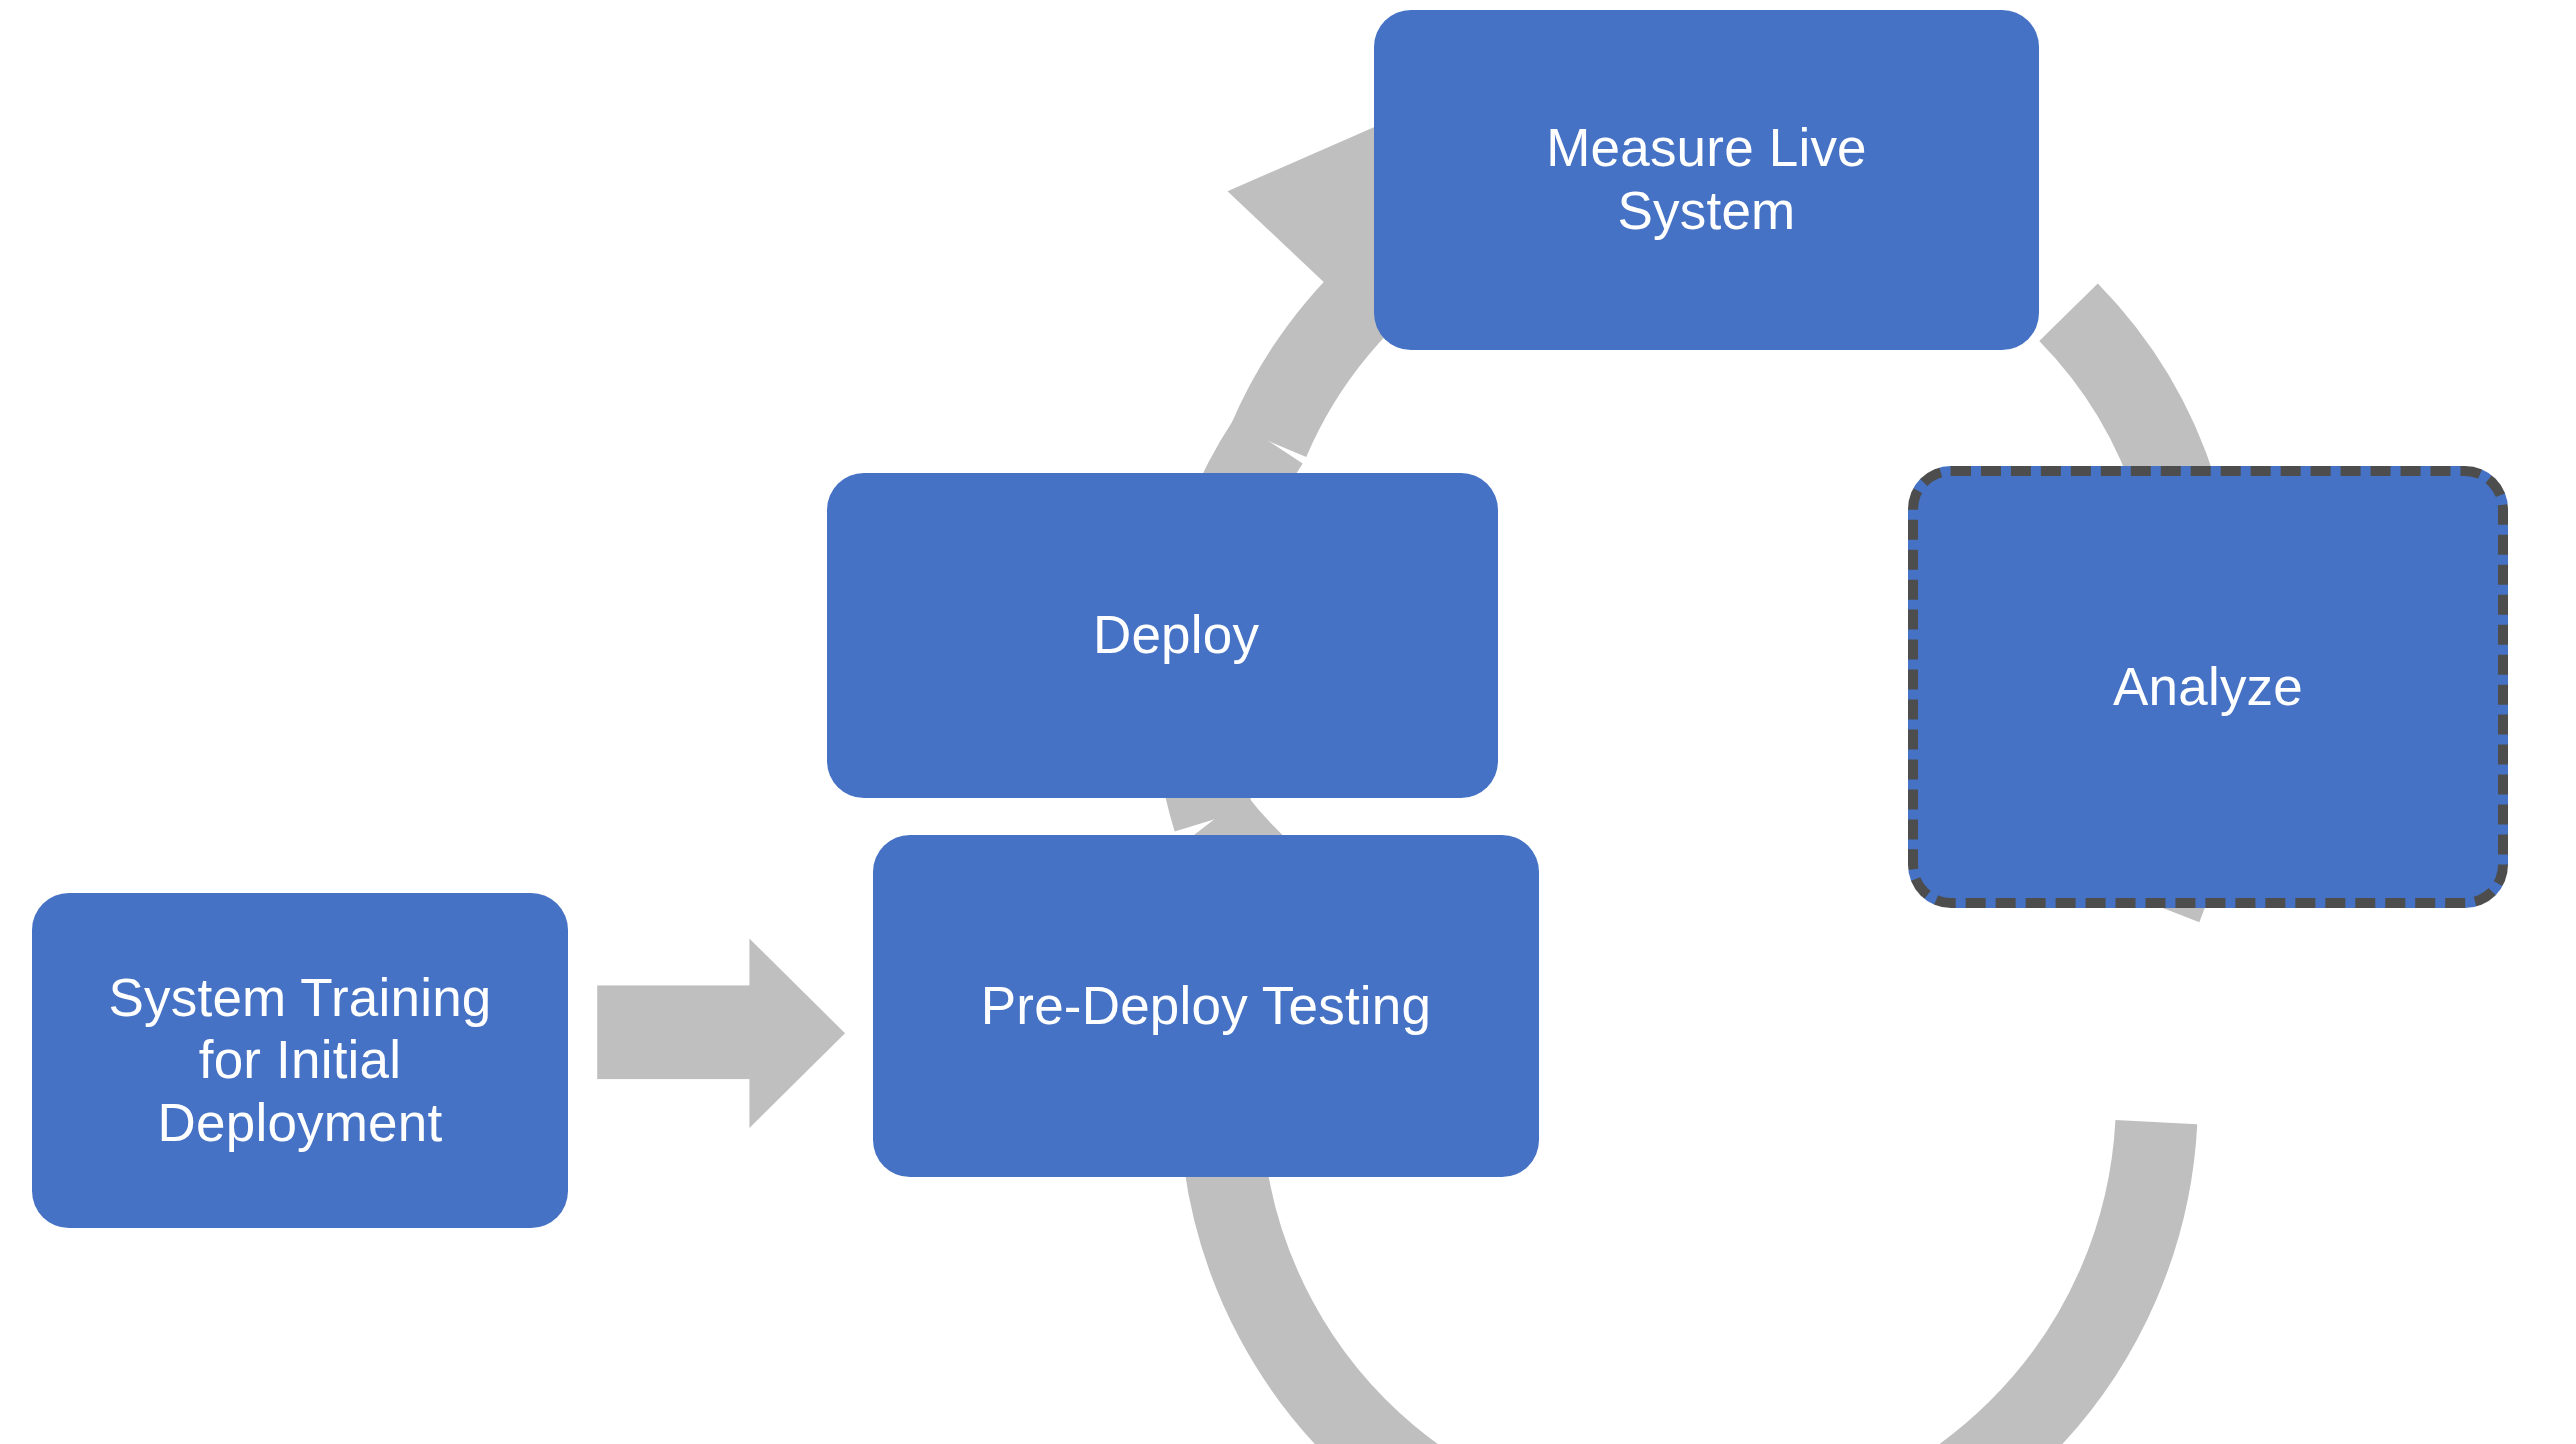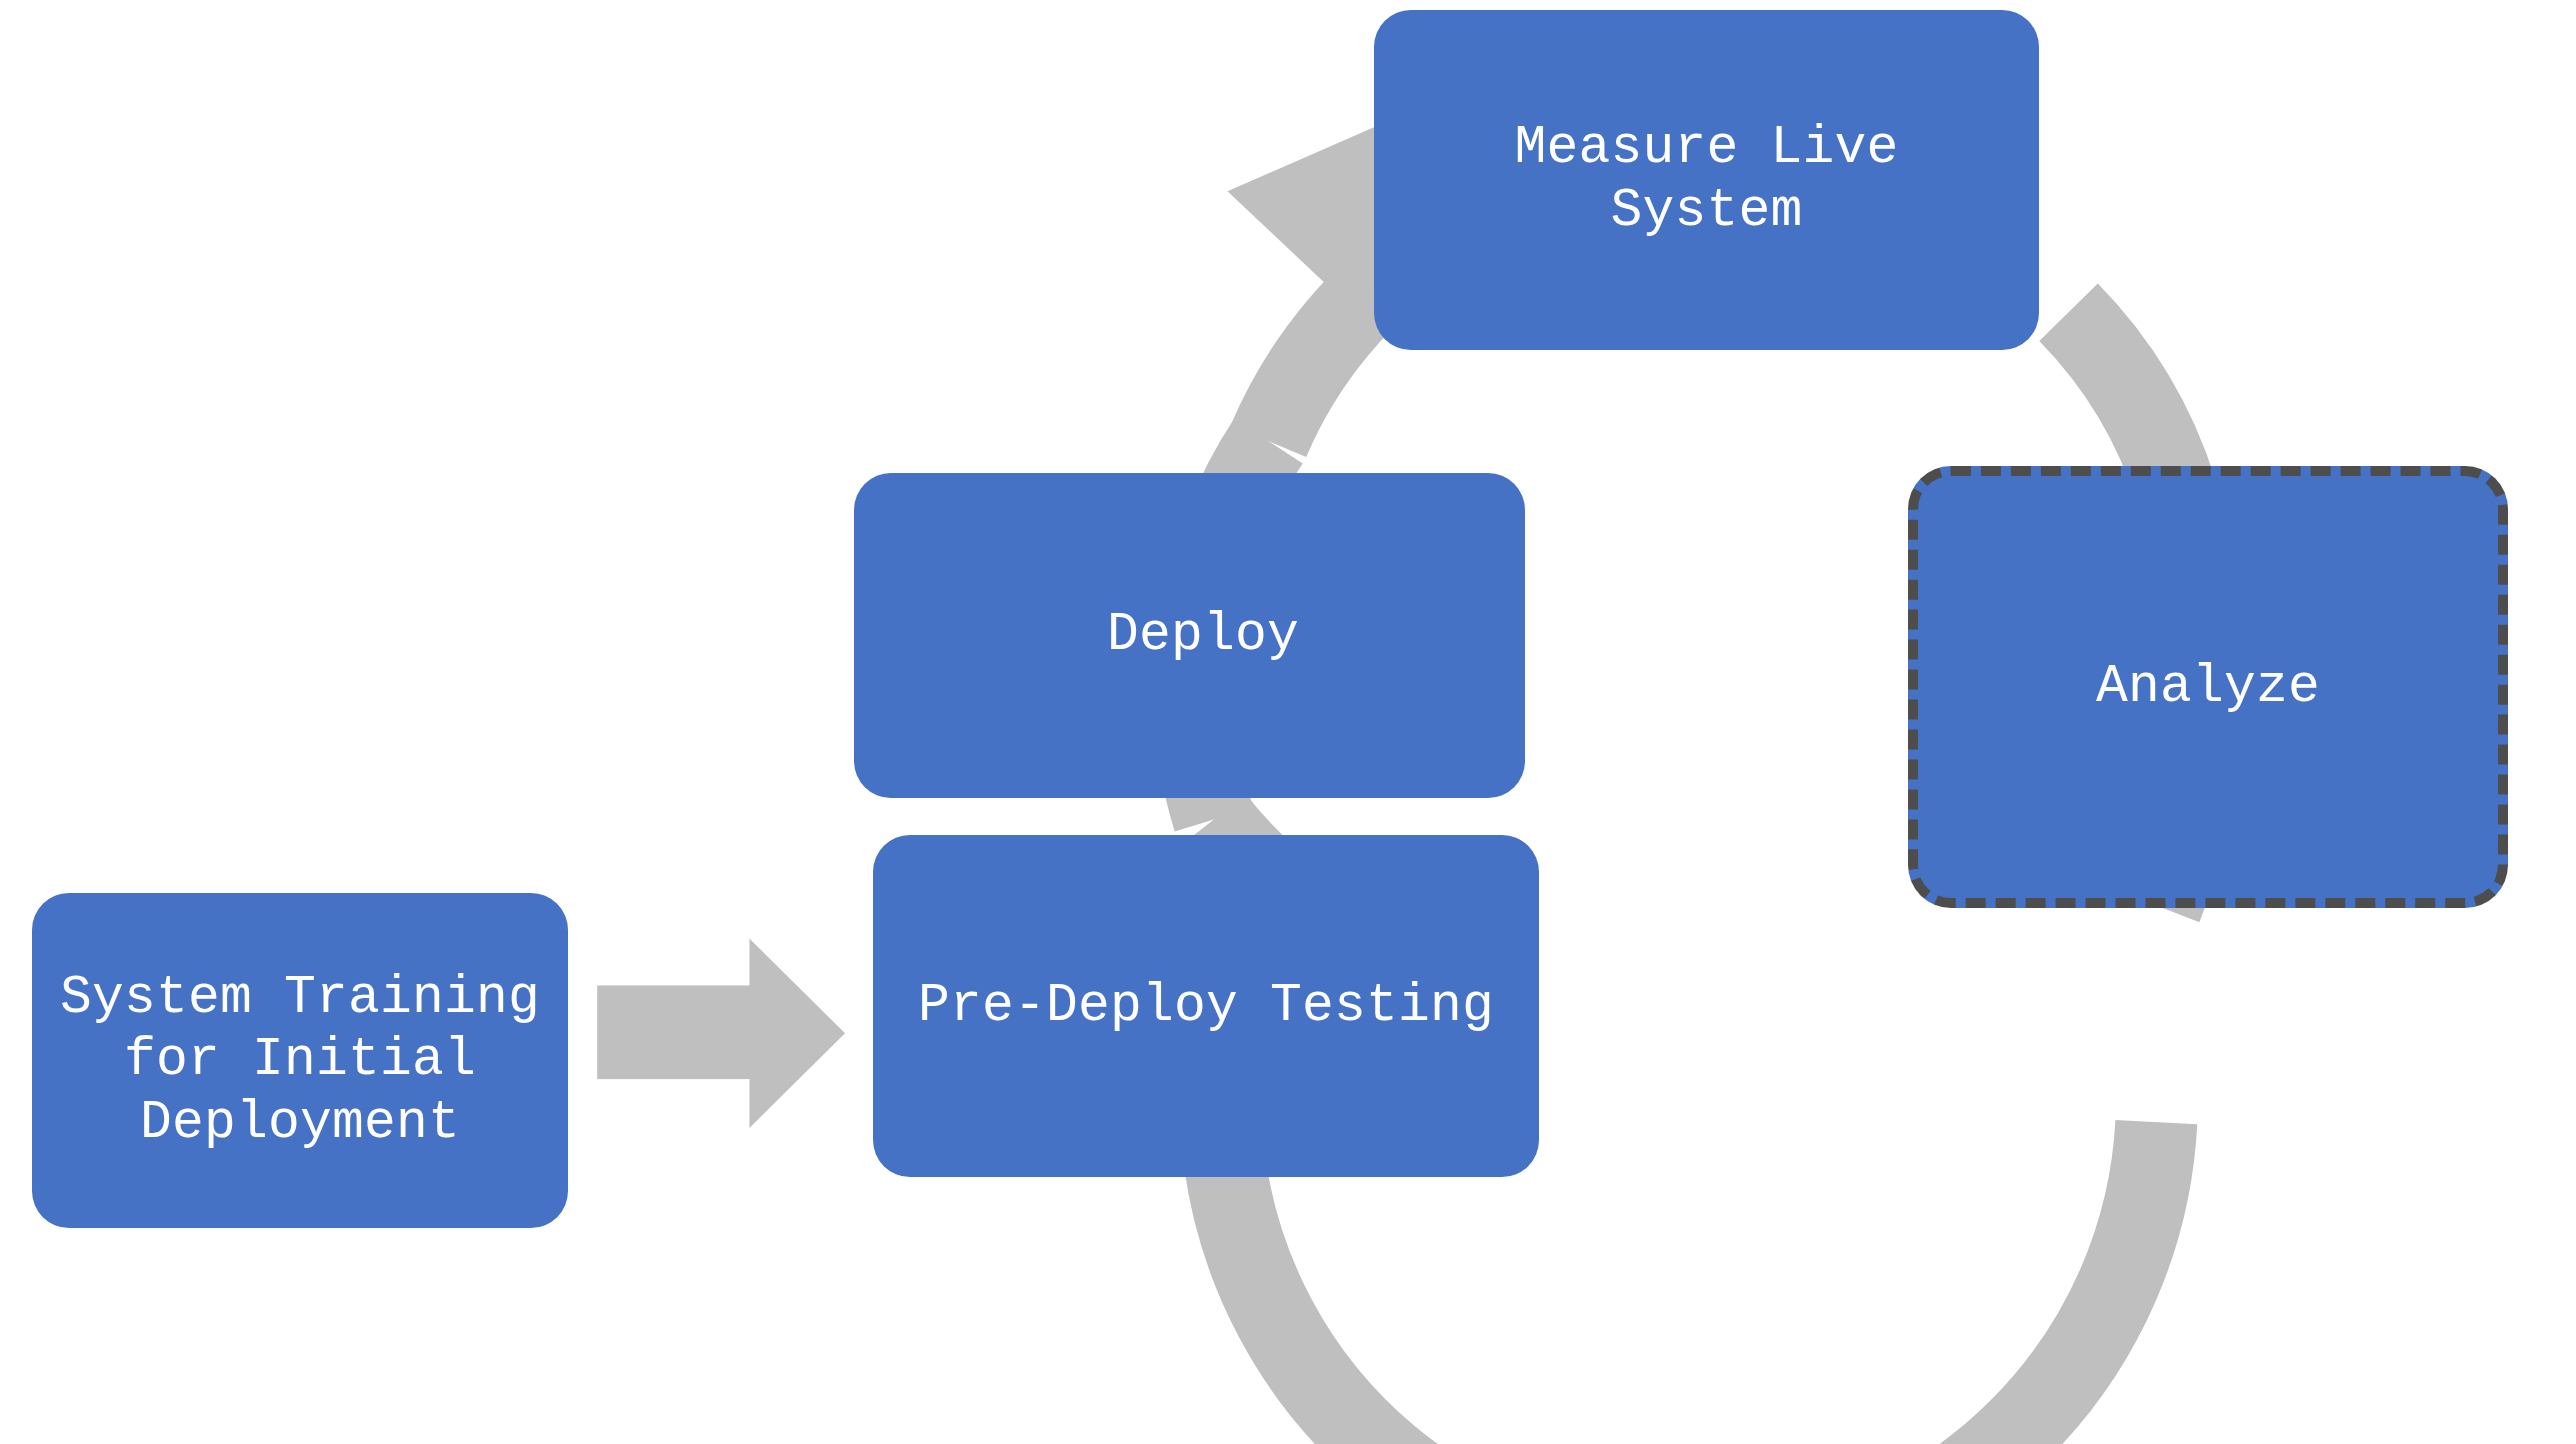--- a/index.html
+++ b/index.html
@@ -29,21 +29,21 @@
   .node {
     position: absolute;
     box-sizing: border-box;
     background: #4572C4;
     border-radius: 37px;
     display: flex;
     align-items: center;
     justify-content: center;
     text-align: center;
     color: #ffffff;
-    font-family: Liberation Mono, monospace;
+    font-family: Liberation Sans, sans-serif;
     font-weight: 400;
     line-height: 1.18;
     letter-spacing: 0.2px;
     white-space: pre-line;
     z-index: 5;
   }
   .node.selected {
     border: 10.7px dashed #4D4D4D;
     border-radius: 43px;
   }
@@ -86,21 +86,21 @@
   <div class="node" style="left:32px; top:893px; width:536px; height:335px; font-size:53px;">
     <span class="node-label">System Training
 for Initial
 Deployment</span>
   </div>
 
   <div class="node" style="left:873px; top:835px; width:666px; height:342px; font-size:53px;">
     <span class="node-label">Pre-Deploy Testing</span>
   </div>
 
-  <div class="node" style="left:854px; top:473px; width:671px; height:325px; font-size:53px;padding-left:27px;">
+  <div class="node" style="left:827px; top:473px; width:671px; height:325px; font-size:53px;padding-left:27px;">
     <span class="node-label">Deploy</span>
   </div>
 
   <div class="node" style="left:1374px; top:9.8px; width:665px; height:340px; font-size:53px;">
     <span class="node-label">Measure Live
 System</span>
   </div>
 
   <div class="node selected" style="left:1908px; top:466px; width:600px; height:442px; font-size:53px;">
     <span class="node-label">Analyze</span>

